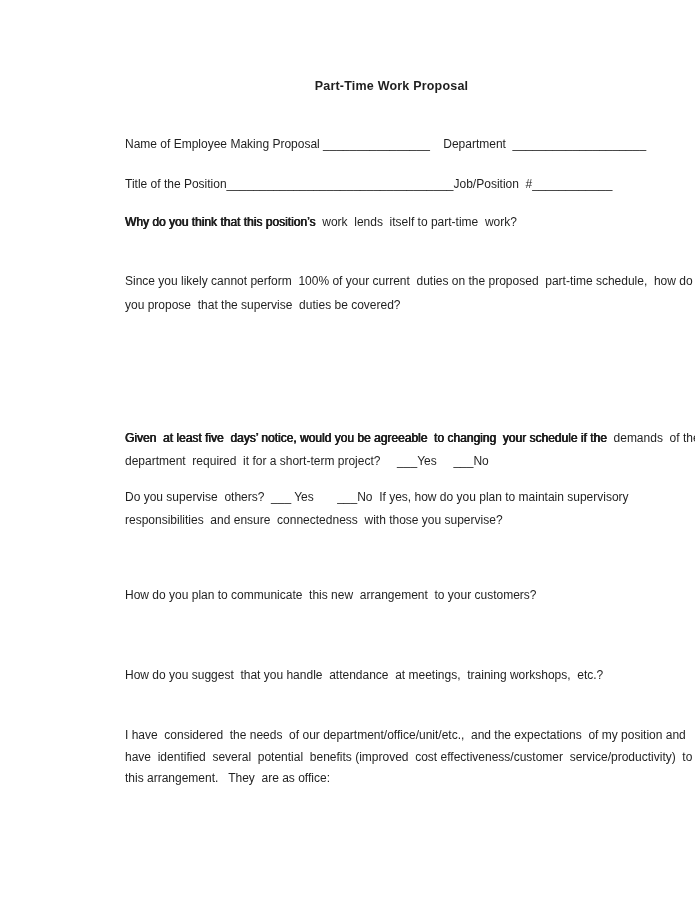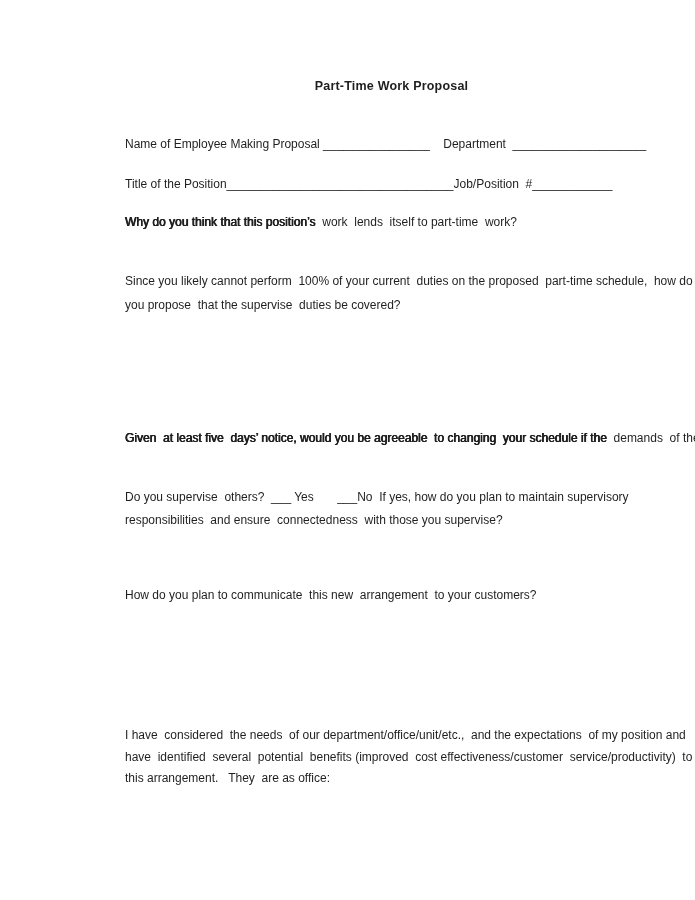--- a/index.html
+++ b/index.html
@@ -54,27 +54,29 @@
 
   <div class="line" style="top:215px"><span class="emph">Why do you think that this position’s</span><span>  work  lends  itself to part-time  work?</span></div>
 
   <div class="line" style="top:274px">Since you likely cannot perform  100% of your current  duties on the proposed  part-time schedule,  how do</div>
 
   <div class="line" style="top:298px">you propose  that the supervise  duties be covered?</div>
 
 
   <div class="line" style="top:431px"><span class="emph">Given  at least five  days’ notice, would you be agreeable  to changing  your schedule if the</span><span>  demands  of the</span></div>
 
+  <div class="line" style="top:454px">department  required  it for a short-term project?     ___Yes     ___No</div>
 
   <div class="line" style="top:490px">Do you supervise  others?  ___ Yes       ___No  If yes, how do you plan to maintain supervisory</div>
 
   <div class="line" style="top:513px">responsibilities  and ensure  connectedness  with those you supervise?</div>
 
   <div class="line" style="top:588px">How do you plan to communicate  this new  arrangement  to your customers?</div>
 
+  <div class="line" style="top:668px">How do you suggest  that you handle  attendance  at meetings,  training workshops,  etc.?</div>
 
   <div class="line" style="top:728px">I have  considered  the needs  of our department/office/unit/etc.,  and the expectations  of my position and</div>
 
   <div class="line" style="top:750px">have  identified  several  potential  benefits (improved  cost effectiveness/customer  service/productivity)  to</div>
 
   <div class="line" style="top:771px">this arrangement.   They  are as office:</div>
 
 </div>
 
 </body></html>

